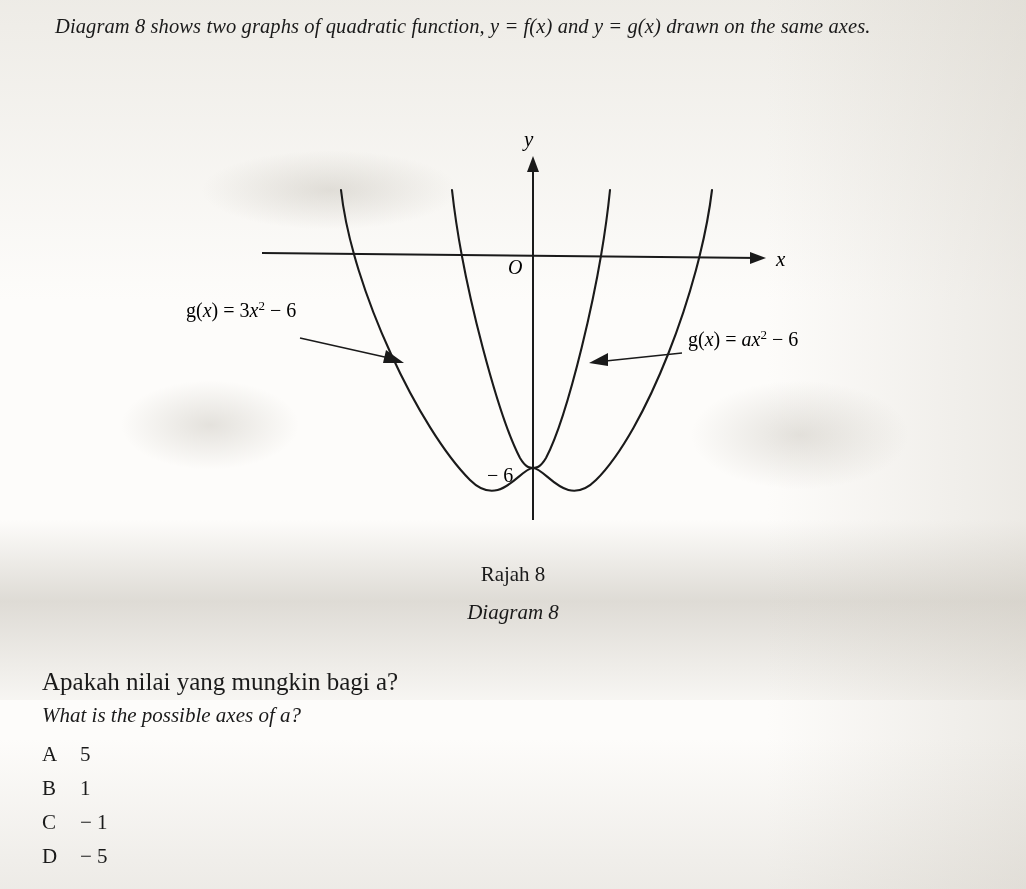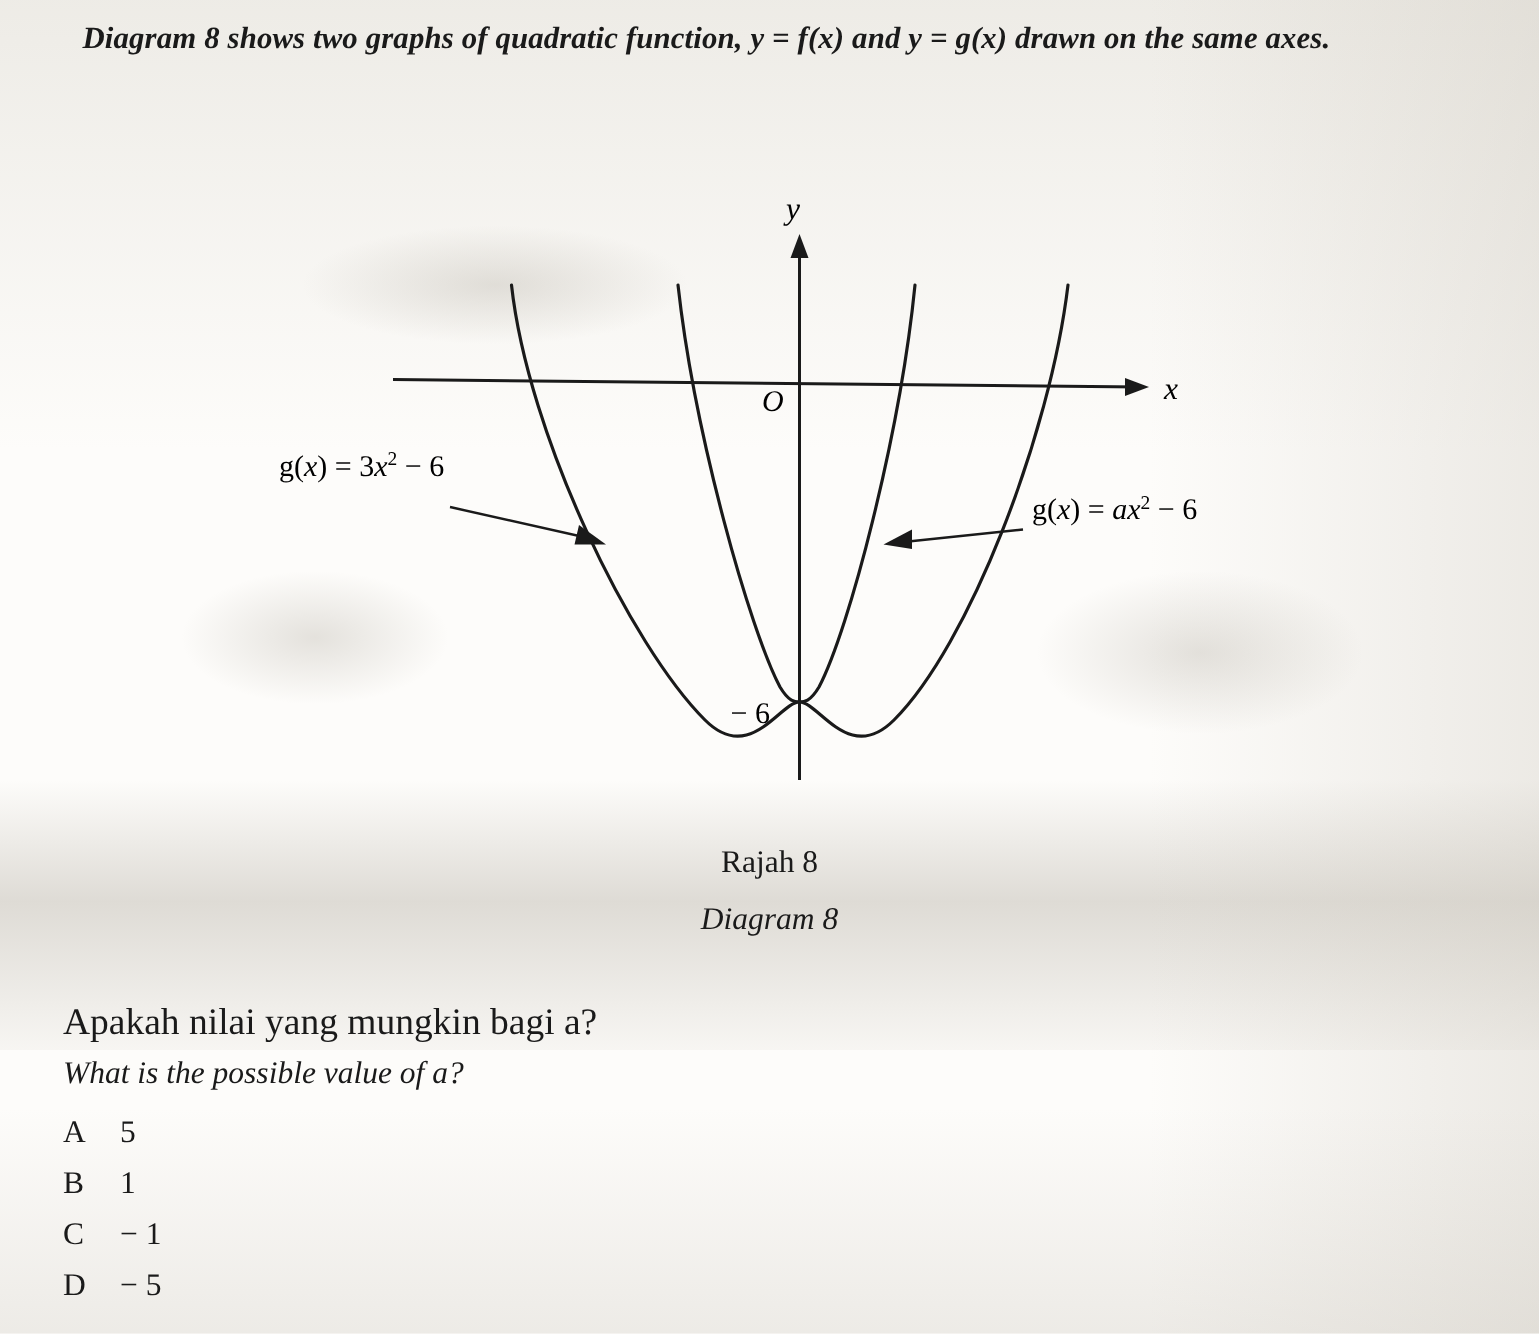--- a/index.html
+++ b/index.html
@@ -54,21 +54,20 @@
 
   .stem {
     position: absolute;
     left: 55px;
     top: 12px;
     width: 935px;
     font-style: italic;
     font-size: 20.5px;
     line-height: 1.42;
     letter-spacing: 0.1px;
-    font-weight: bold;
   }
   .stem .mathi { font-style: italic; }
 
   .figure-wrap {
     position: absolute;
     left: 0; top: 110px;
     width: 1026px; height: 430px;
   }
   svg.graph { display: block; }
 
@@ -178,21 +177,21 @@
         <path d="M682,243 L596,252" stroke="#1a1a1a" stroke-width="1.6" fill="none"></path>
         <path d="M608,243 L589,253 L608,256 Z" fill="#1a1a1a"></path>
       </g>
     </svg>
   </div>
 
   <div class="caption-my">Rajah 8</div>
   <div class="caption-en">Diagram 8</div>
 
   <div class="q-my">Apakah nilai yang mungkin bagi a?</div>
-  <div class="q-en">What is the possible value of a?</div>
+  <div class="q-en">What is the possible axes of a?</div>
 
   <div class="options">
     <div class="opt-row">
       <span class="opt-key">A</span>
       <span class="opt-val">5</span>
     </div>
     <div class="opt-row">
       <span class="opt-key">B</span>
       <span class="opt-val">1</span>
     </div>

